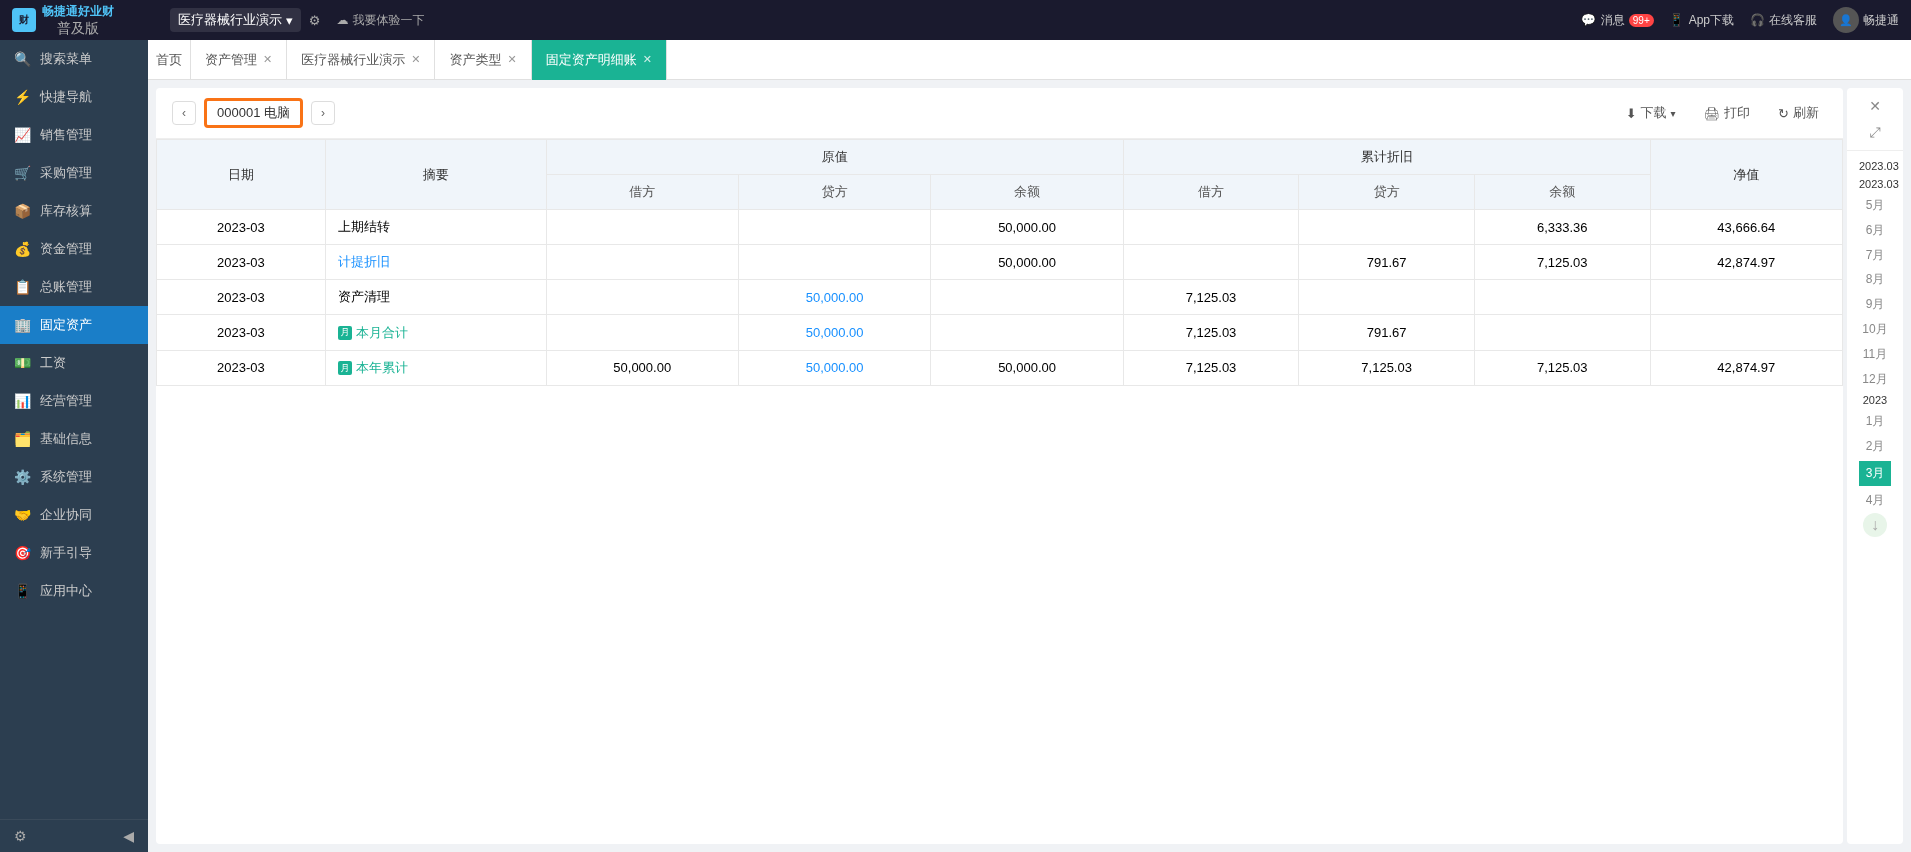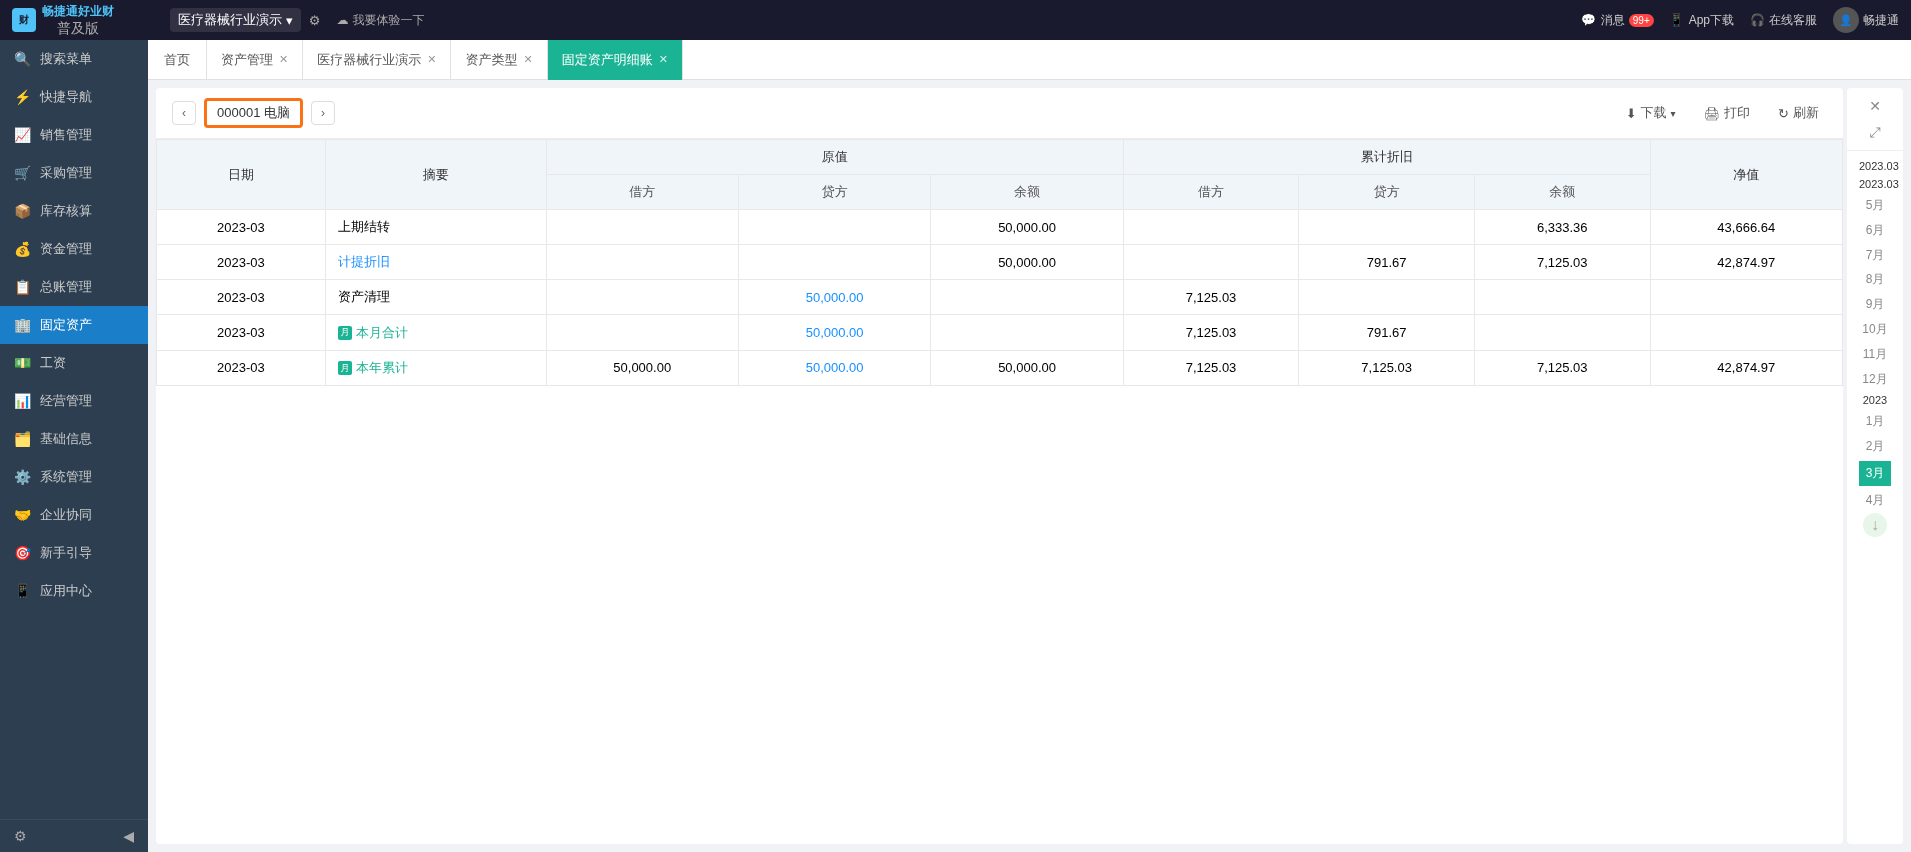--- a/index.html
+++ b/index.html
@@ -138,21 +138,21 @@
       position: relative;
     }
     .tab-item.active {
       background: #1ab394; color: white;
     }
     .tab-item .tab-close {
       font-size: 11px; color: #999; cursor: pointer; margin-left: 2px;
     }
     .tab-item.active .tab-close { color: rgba(255,255,255,0.8); }
     .tab-home {
-      padding: 0 16px; height: 40px;
+      padding: 0 8px; height: 40px;
       display: flex; align-items: center;
       font-size: 13px; color: #555; cursor: pointer;
       border-right: 1px solid #e0e0e0;
     }
 
     
     .page-content {
       flex: 1;
       display: flex;
       overflow: hidden;

